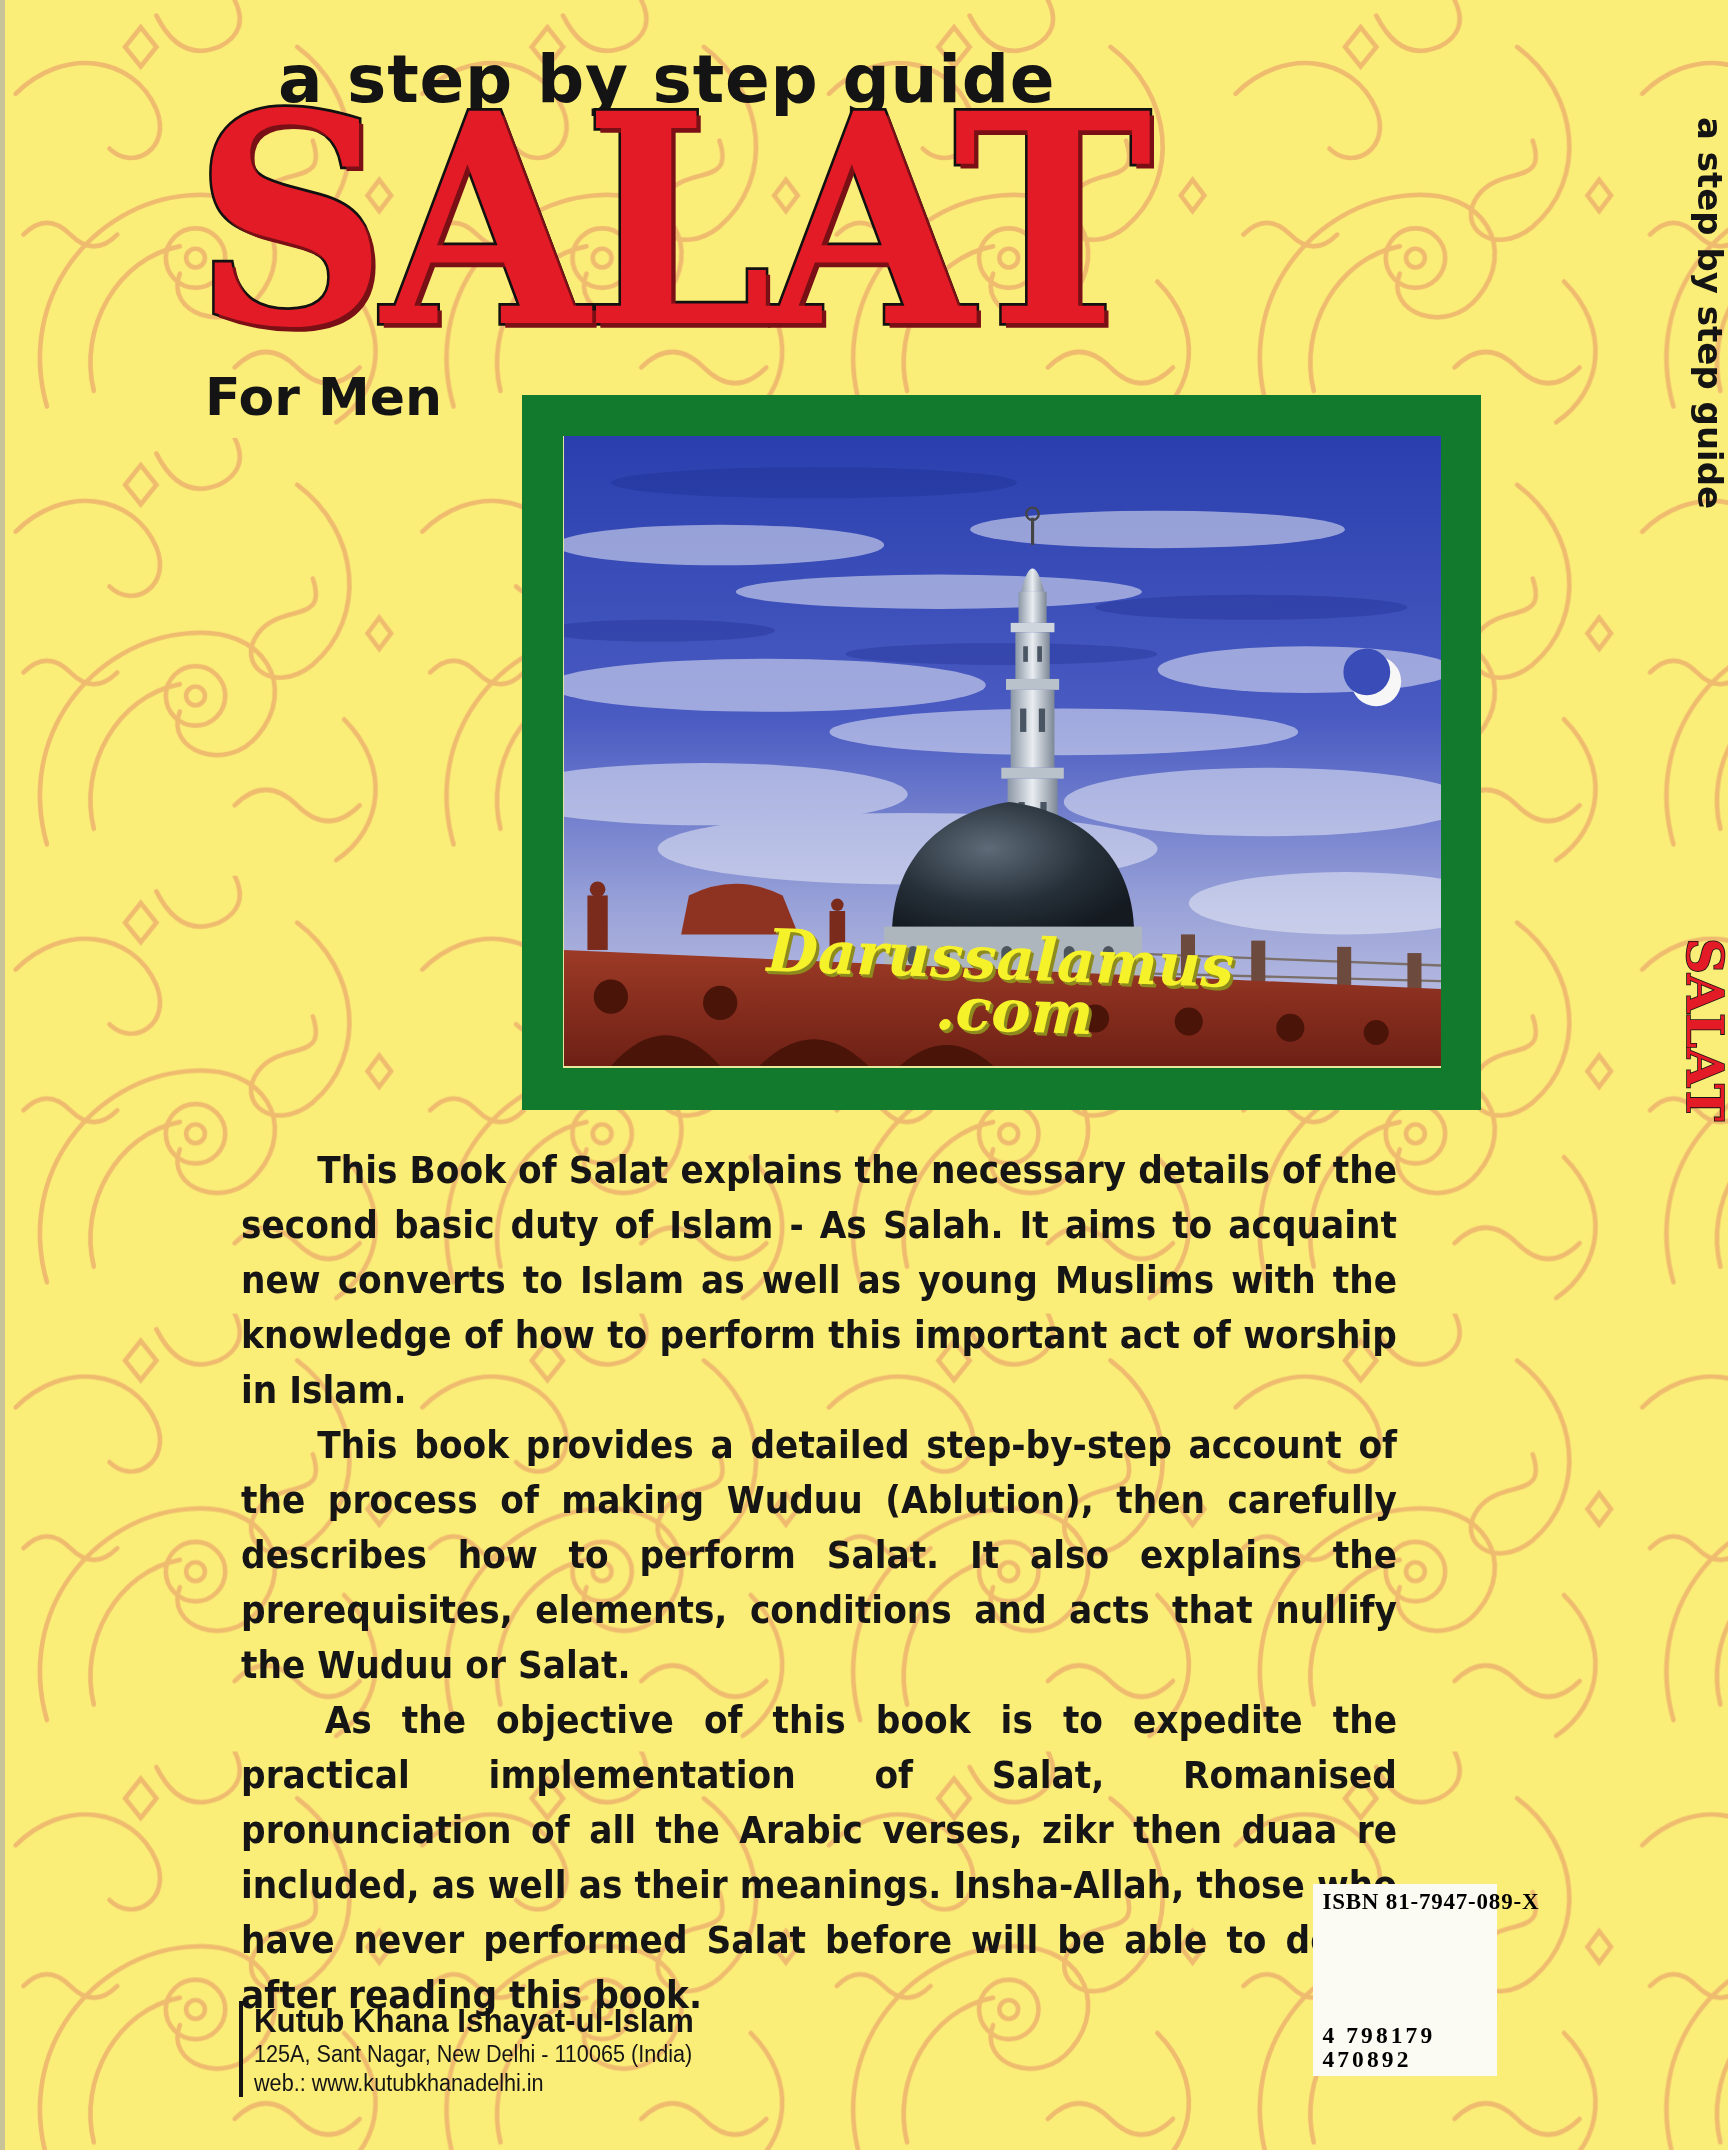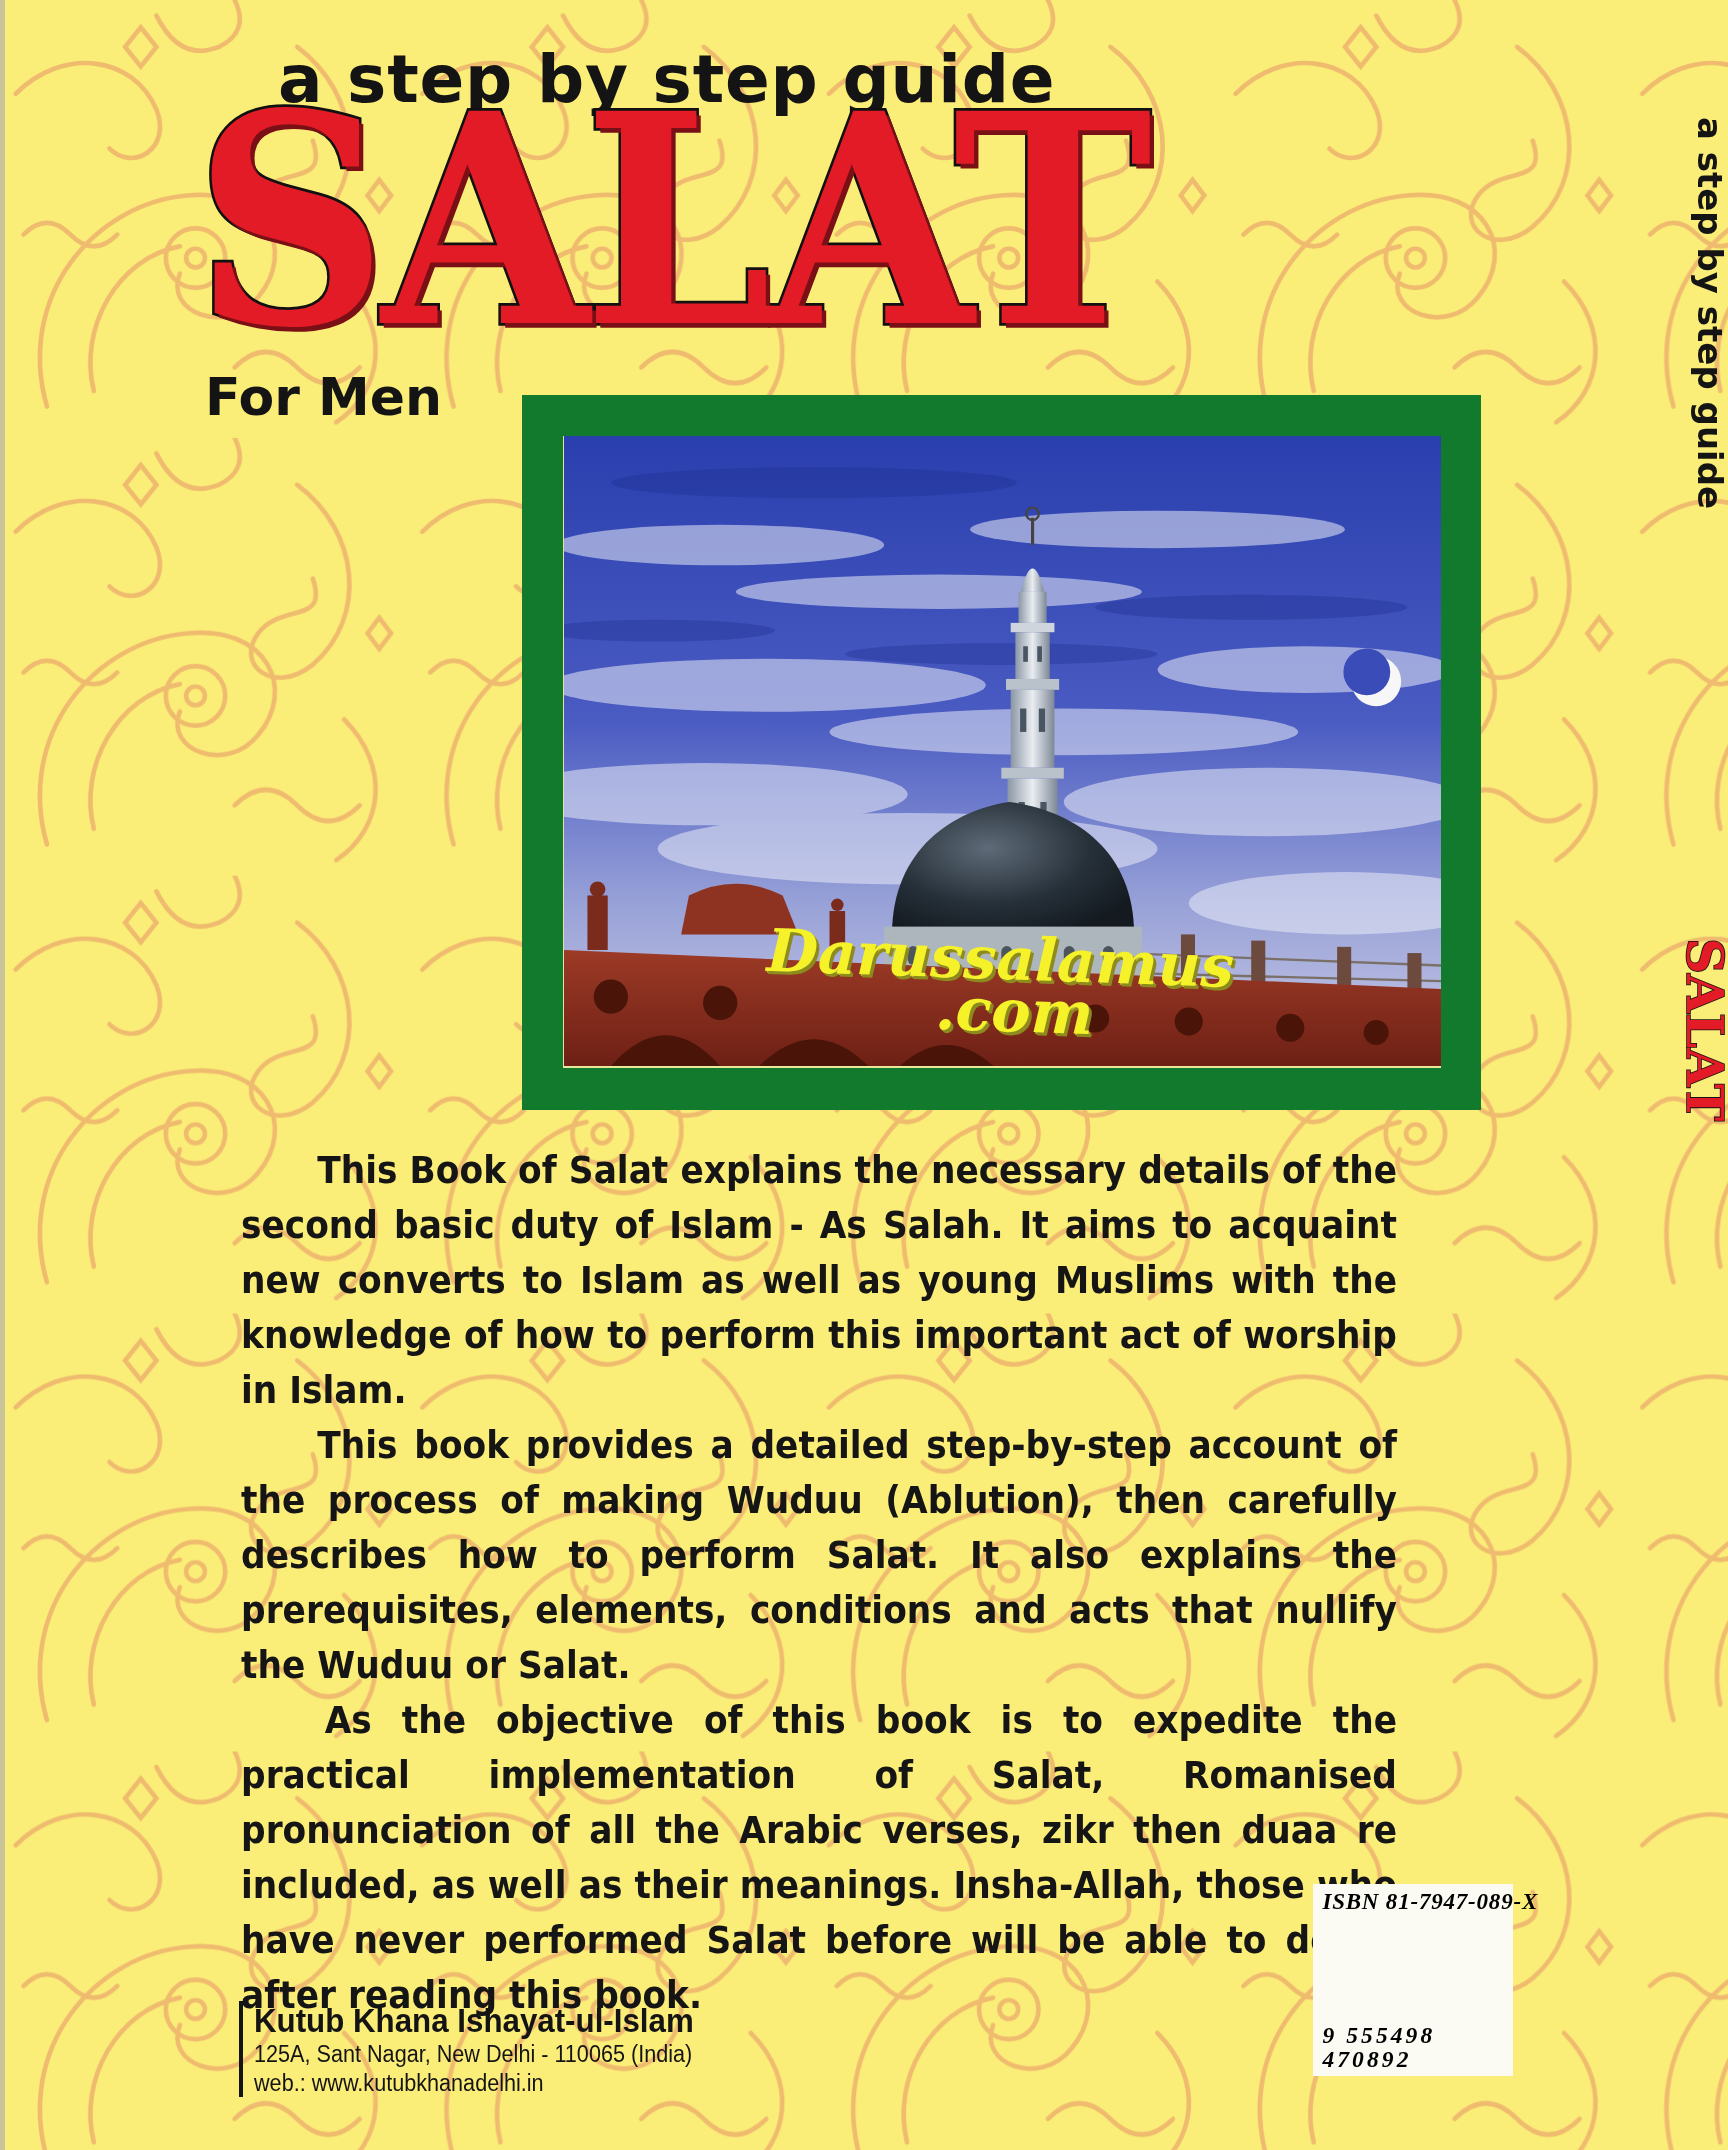--- a/index.html
+++ b/index.html
@@ -53,23 +53,22 @@
 
   .publisher {
     left:239px; top:1994px; border-left:4.7px solid #141414; padding-left:11px;
     color:#141414; white-space:nowrap;margin-top:7px;
   }
   .publisher .name { font-size:34px; font-weight:bold; line-height:38px; transform:scaleX(0.92); transform-origin:left; }
   .publisher .addr { font-size:23.5px; line-height:30px; transform:scaleX(0.92); transform-origin:left; }
   .publisher .web { font-size:23.5px; line-height:28px; transform:scaleX(0.92); transform-origin:left; }
 
   .barcode {
-    left:1313px; top:1884px; width:200px; height:192px; background:#fbfbf4; box-sizing:border-box;
+    left:1313px; top:1884px; width:184px; height:192px; background:#fbfbf4; box-sizing:border-box;
     padding:4.7px 6.3px 3.1px 9.4px;
-    font-style:italic;
   }
   .barcode .isbn { font-family:"Liberation Serif", serif; font-weight:bold; font-size:23px; letter-spacing:0.8px; line-height:25px; white-space:nowrap; }
   .barcode .bars { position:relative; height:138px; margin-top:3.1px; }
   .barcode .bars span { position:absolute; top:0; background:#111; }
   .barcode .digits {
     position:absolute; left:9.4px; bottom:4.7px; font-family:"Liberation Serif", serif; font-weight:bold;
     font-size:23.5px; background:#fbfbf4; letter-spacing:3.1px; line-height:23.5px; padding-right:3.1px;
   }
 
   .spine {
@@ -273,20 +272,20 @@
       <span style="left:147px;width:3.1px"></span>
     <span style="left:153px;width:5.5px"></span>
       <span style="left:163px;width:2.3px"></span>
     <span style="left:169px;width:3.9px"></span>
       <span style="left:177px;width:1.6px"></span>
     <span style="left:181px;width:3.1px"></span>
       <span style="left:188px;width:1.6px"></span>
     <span style="left:192px;width:2.3px"></span>
       <span style="left:197px;width:2.3px"></span>
   </div>
-  <div class="digits">9 555498 470892</div>
+  <div class="digits">4 798179 470892</div>
 </div>
 
 <div class="layer spine">
   <div class="spine-sub">a step by step guide</div>
   <div class="spine-title">SALAT</div>
 </div>
 
 
 </body></html>

